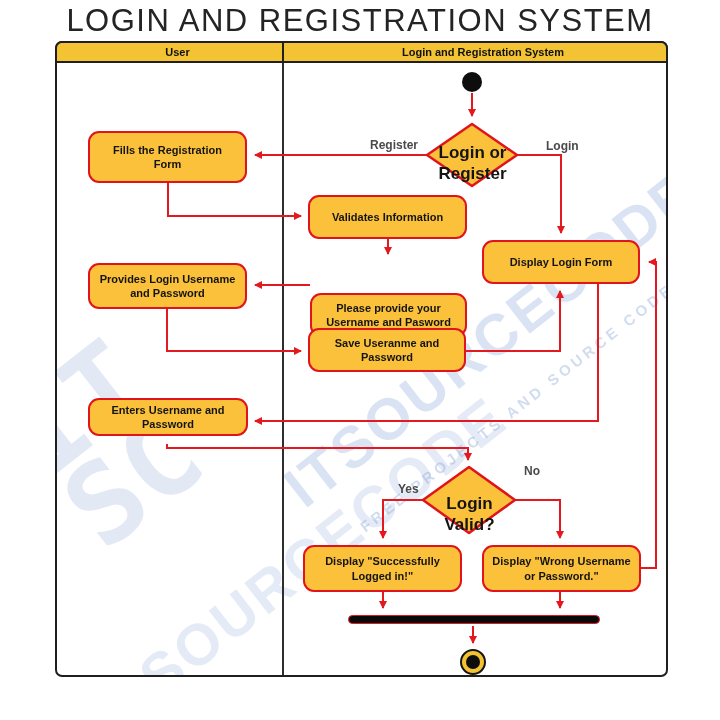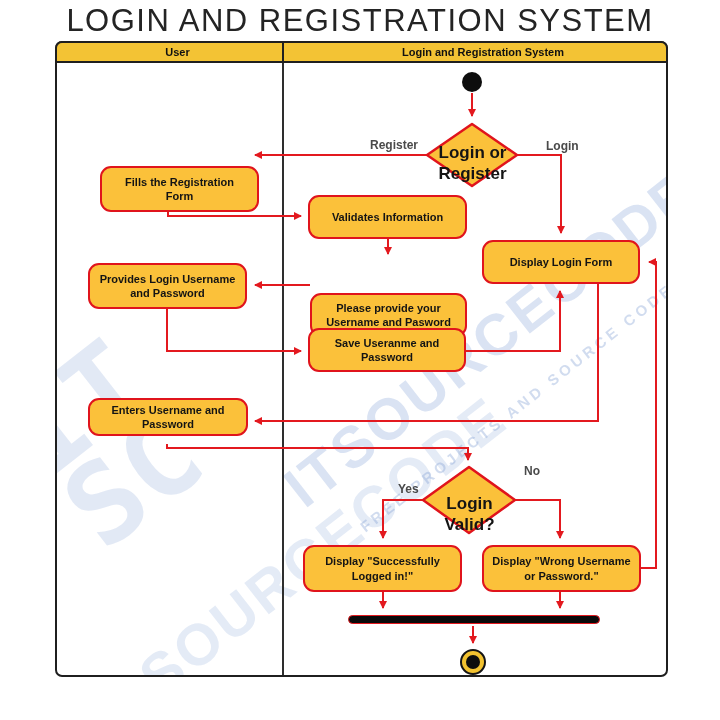--- a/index.html
+++ b/index.html
@@ -54,21 +54,21 @@
   
   #edges { position:absolute; left:0; top:0; width:720px; height:720px; z-index:2; }
 
   
   .node {
     position:absolute; z-index:3;
     background:#FBC13A; border:2px solid #E0141C; border-radius:11px;
     display:flex; align-items:center; justify-content:center; text-align:center;
     font-size:11px; font-weight:bold; color:#141414; line-height:1.3; padding:2px 8px;
   }
-  #n-fills    { left:100px;  top:131px; width:159px; height:46px;margin-top:35px; }
+  #n-fills    { left:88px;  top:131px; width:159px; height:52px; }
   #n-validate { left:308px; top:195px; width:159px; height:44px; }
   #n-please   { left:310px; top:261px; width:157px; height:44px;margin-top:32px; }
   #n-provides { left:88px;  top:263px; width:159px; height:46px; }
   #n-save     { left:308px; top:328px; width:158px; height:44px; }
   #n-display  { left:482px; top:240px; width:158px; height:44px;text-align:center; }
   #n-enters   { left:88px;  top:398px; width:160px; height:38px; }
   #n-success  { left:303px; top:545px; width:159px; height:47px; }
   #n-wrong    { left:482px; top:545px; width:159px; height:47px; }
 
   .diamond-label {

